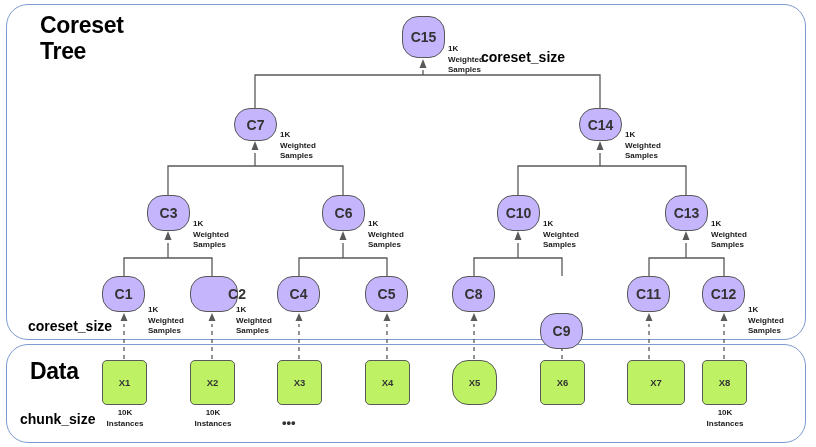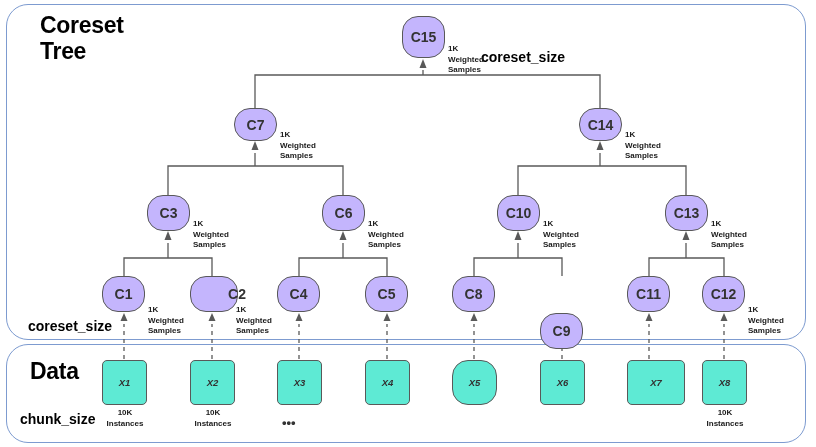--- a/index.html
+++ b/index.html
@@ -17,22 +17,22 @@
   #tree-title{left:40px;top:12px;font-size:23px;line-height:26px;}
   #data-title{left:30px;top:358px;font-size:23px;line-height:26px;}
 
   .side-label{position:absolute;font-size:13.5px;font-weight:bold;color:#000;white-space:nowrap;}
 
   
   .node{position:absolute;box-sizing:border-box;border:1.3px solid #595959;border-radius:16px;
         background:#c4b5fd;display:flex;align-items:center;justify-content:center;
         font-size:14px;font-weight:bold;color:#333;}
   .chunk{position:absolute;box-sizing:border-box;border:1.3px solid #595959;border-radius:5px;
-        background:#5eead4;display:flex;align-items:center;justify-content:center;
-        font-size:9.5px;font-weight:bold;color:#333;font-style:italic;}
+        background:#bef264;display:flex;align-items:center;justify-content:center;
+        font-size:9.5px;font-weight:bold;color:#333;}
 
   
   .ann{position:absolute;font-size:8px;font-weight:bold;color:#1a1a1a;line-height:10.5px;
        text-align:center;white-space:nowrap;}
   .ann-left{text-align:left;}
 
   svg.wires{position:absolute;left:0;top:0;width:816px;height:447px;pointer-events:none;}
   .wire{fill:none;stroke:#595959;stroke-width:1.3;}
   .wire-dash{fill:none;stroke:#595959;stroke-width:1.3;stroke-dasharray:4 4;}
   .arrowhead{fill:#595959;}

